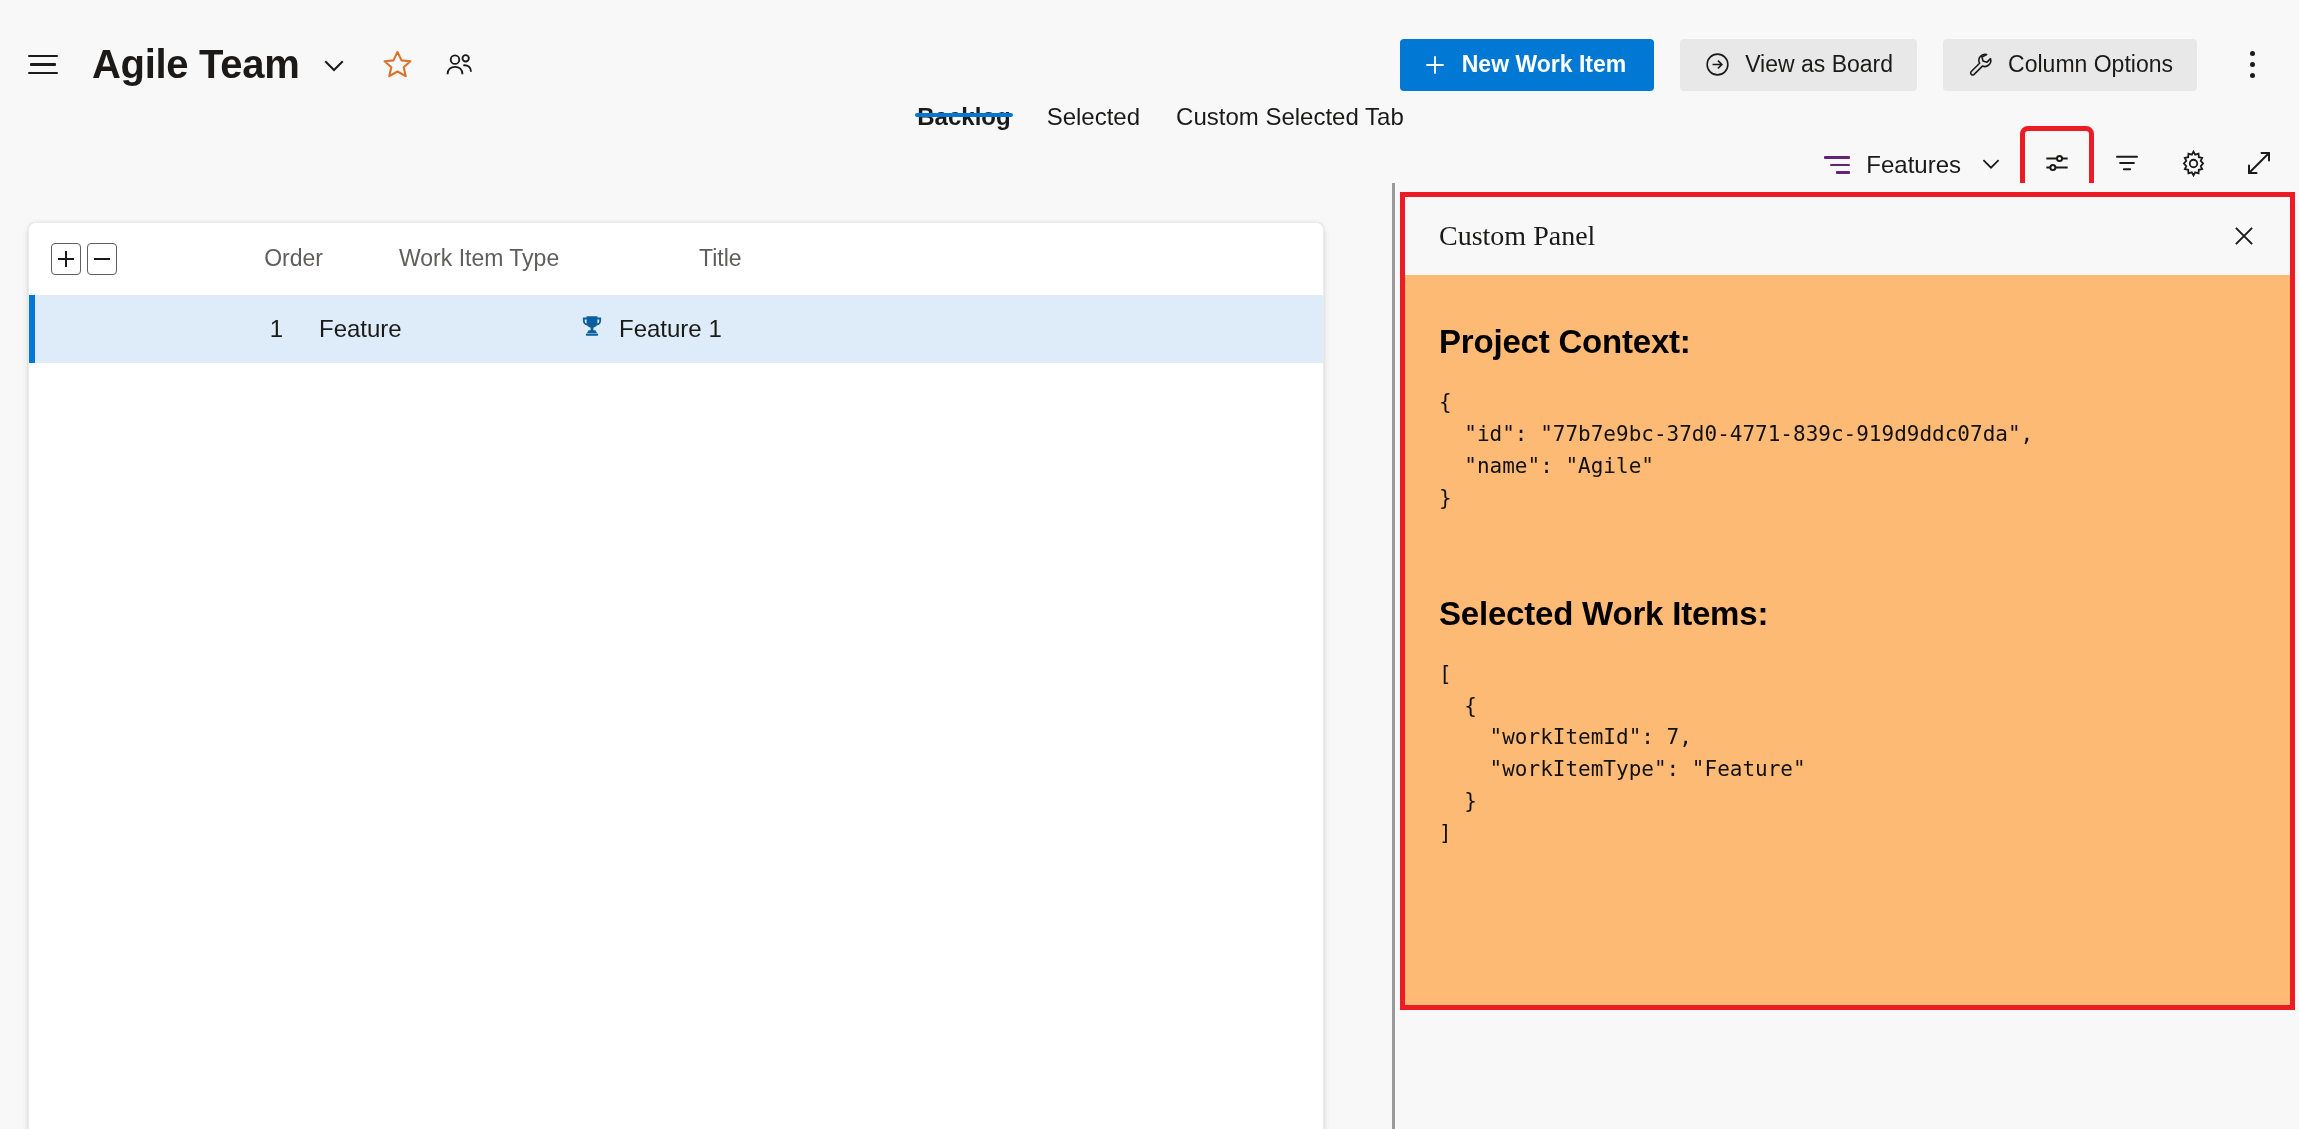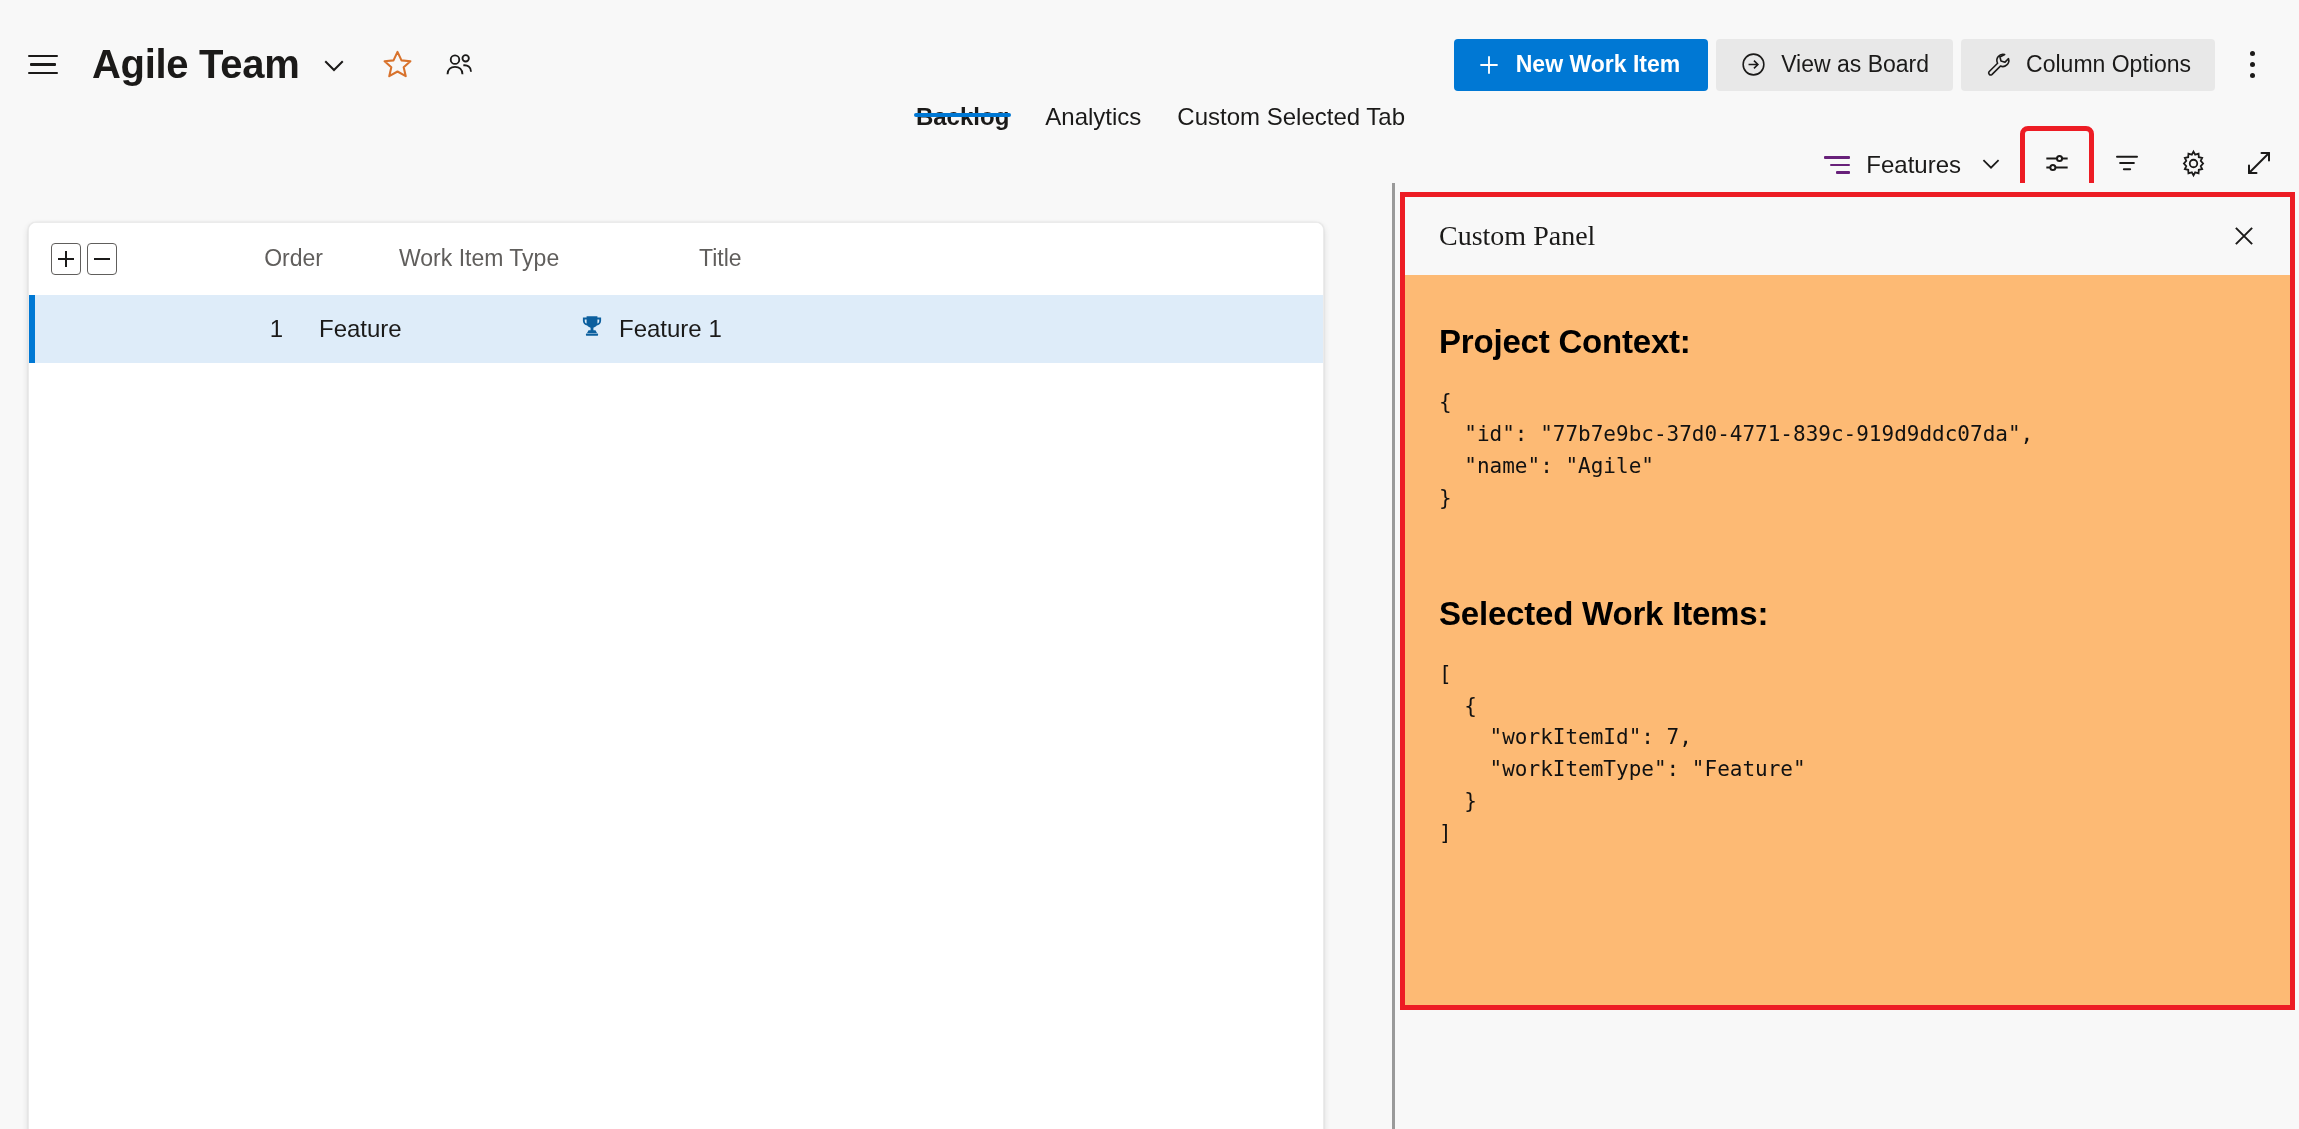--- a/index.html
+++ b/index.html
@@ -39,21 +39,21 @@
   .chev-title {
     margin-left: 20px; width: 30px; height: 30px; cursor: pointer;
     display: flex; align-items: center; justify-content: center;
   }
   .star-btn { margin-left: 30px; width: 36px; height: 36px; cursor: pointer;
     display:flex; align-items:center; justify-content:center; }
   .people-btn { margin-left: 26px; width: 36px; height: 36px; cursor: pointer;
     display:flex; align-items:center; justify-content:center; }
 
   .header-actions {
-    margin-left: auto; display: flex; align-items: center; gap: 8px;
+    margin-left: auto; display: flex; align-items: center; gap: 26px;
     padding-right: 24px;
   }
   .btn {
     height: 52px; display: inline-flex; align-items: center; gap: 14px;
     padding: 0 24px; border: none; border-radius: 4px;
     font-family: "Liberation Sans", sans-serif;
     font-size: 23px; font-weight: 400; cursor: pointer; white-space: nowrap;
   }
   .btn-primary { background: #0078d4; color: #ffffff; font-weight: 600; padding: 0 28px 0 22px; }
   .btn-secondary { background: #e8e8e8; color: #1b1a19; }
@@ -261,21 +261,21 @@
       </div>
     </div>
   </div>
 
   <div class="tabbar">
     <div class="tabs">
       <div class="tab active">
         <span>Backlog</span>
       </div>
       <div class="tab">
-        <span>Analytics</span>
+        <span>Selected</span>
       </div>
       <div class="tab">
         <span>Custom Selected Tab</span>
       </div>
     </div>
 
     <div class="tabbar-right">
 
       <div class="level-select">
         <span class="level-icon">

